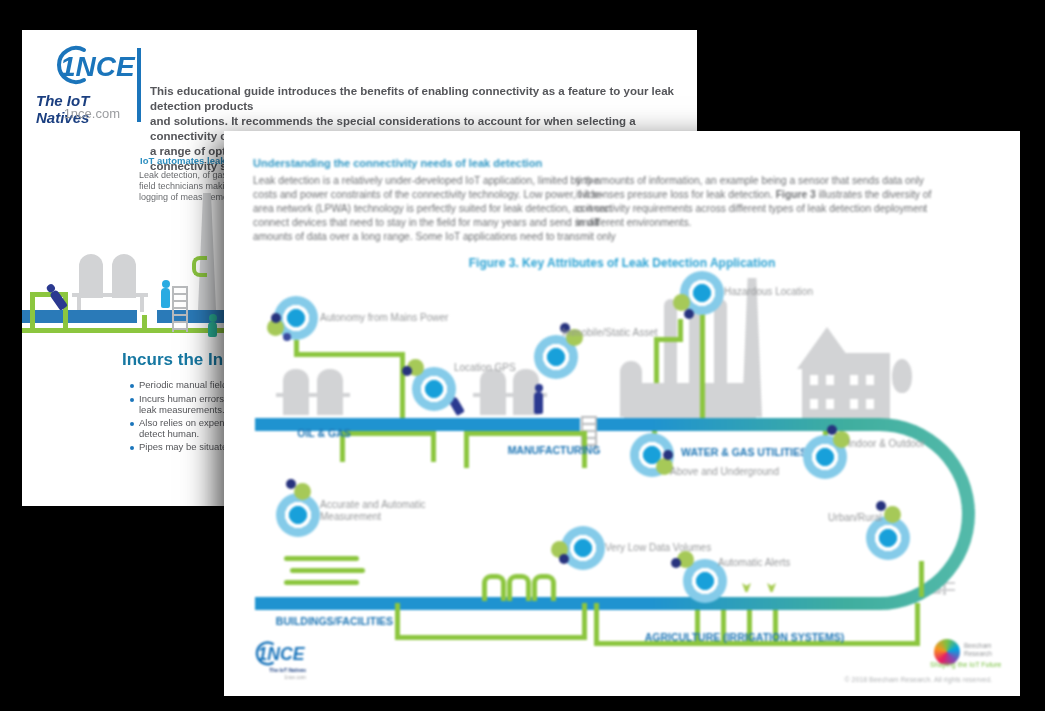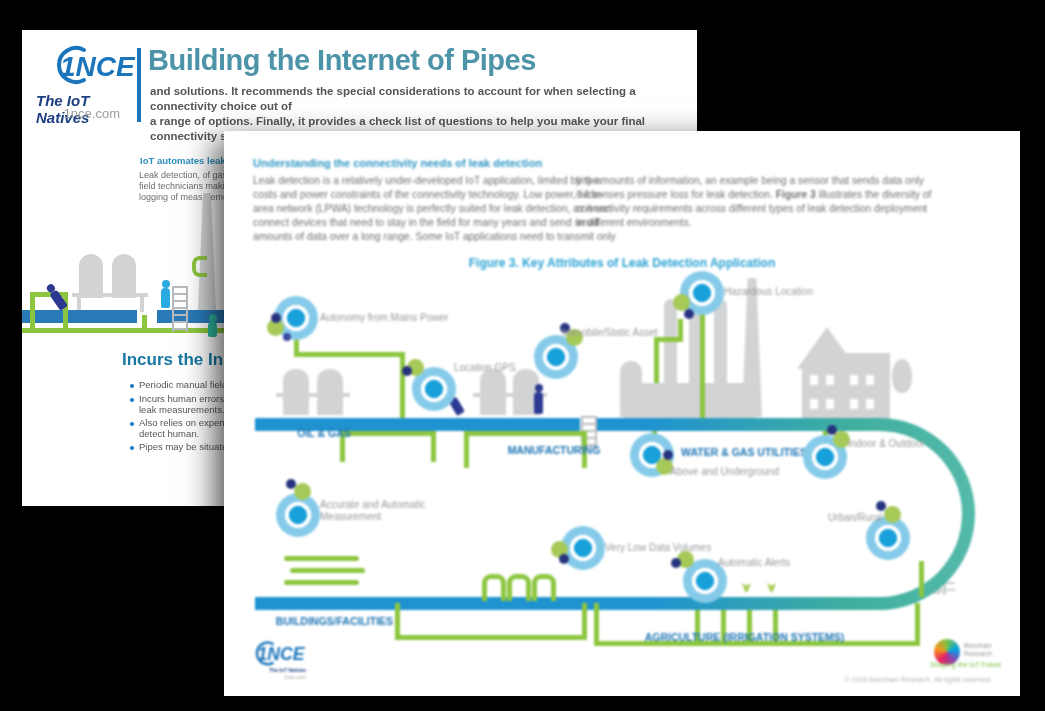--- a/index.html
+++ b/index.html
@@ -75,22 +75,22 @@
 <div class="page" id="page1">
 
   <svg class="abs" style="left:26px;top:10px" width="92" height="52" viewBox="0 0 92 52">
     <path d="M 36 10 A 17 17 0 1 0 36 40" fill="none" stroke="#1b75bb" stroke-width="4" stroke-linecap="round"></path>
     <text x="12" y="36" font-size="28" font-weight="bold" font-style="italic" fill="#1b75bb">1NCE</text>
   </svg>
   <div class="abs logo-tagline">The IoT Natives</div>
   <div class="abs logo-site">1nce.com</div>
 
   <div class="abs divider"></div>
-  <div class="abs p1-title">Building the Internet of Pipes</div>
   <div class="abs p1-intro">
+    <div>This educational guide introduces the benefits of enabling connectivity as a feature to your leak detection products</div>
     <div>and solutions. It recommends the special considerations to account for when selecting a connectivity choice out of</div>
     <div>a range of options. Finally, it provides a check list of questions to help you make your final connectivity selection.</div>
   </div>
 
   <div class="abs p1-colhead">IoT automates leak det</div>
   <div class="abs p1-colline" style="left:117px;top:140px">Leak detection, of gas or li</div>
   <div class="abs p1-colline" style="left:117px;top:151px">field technicians making p</div>
   <div class="abs p1-colline" style="left:117px;top:162px">logging of measurements.</div>
 
   <div class="sil tank" style="left:57px;top:224px;width:24px;height:44px"></div>

